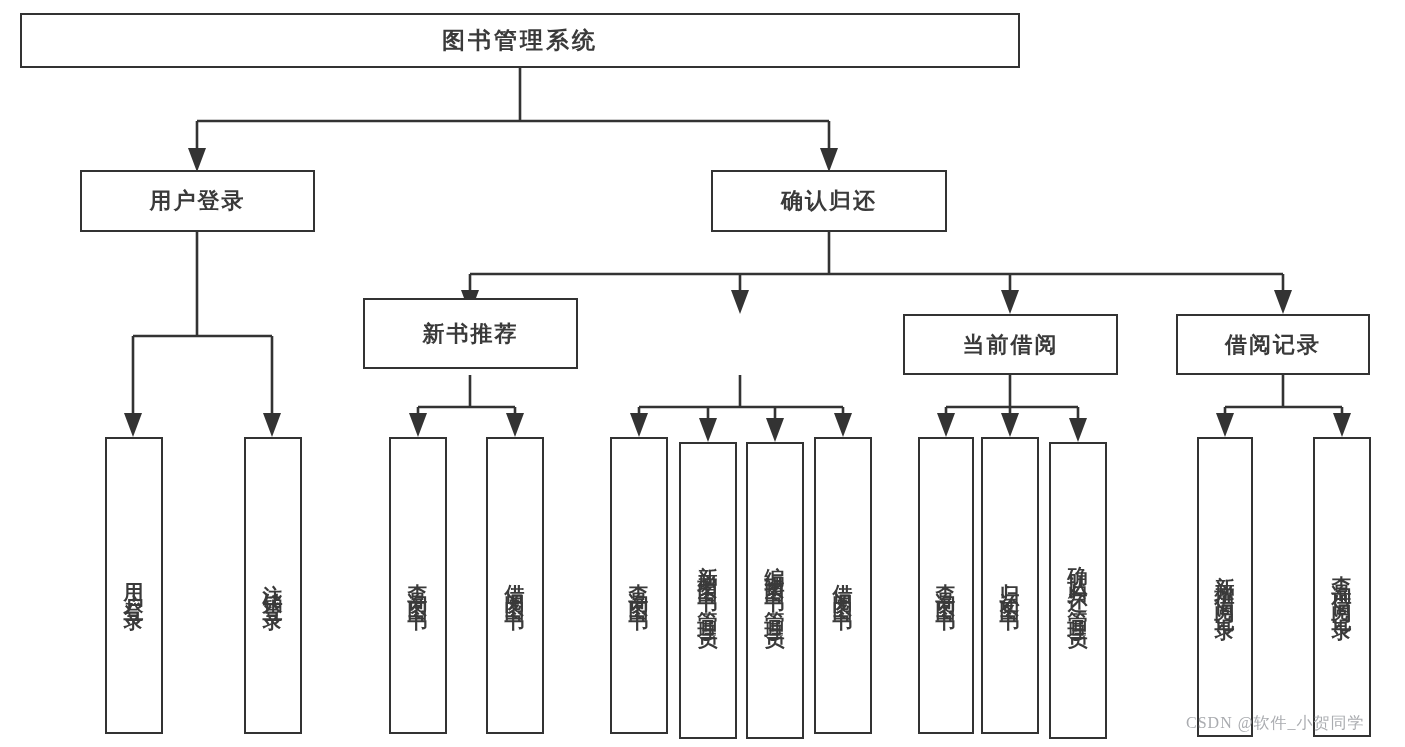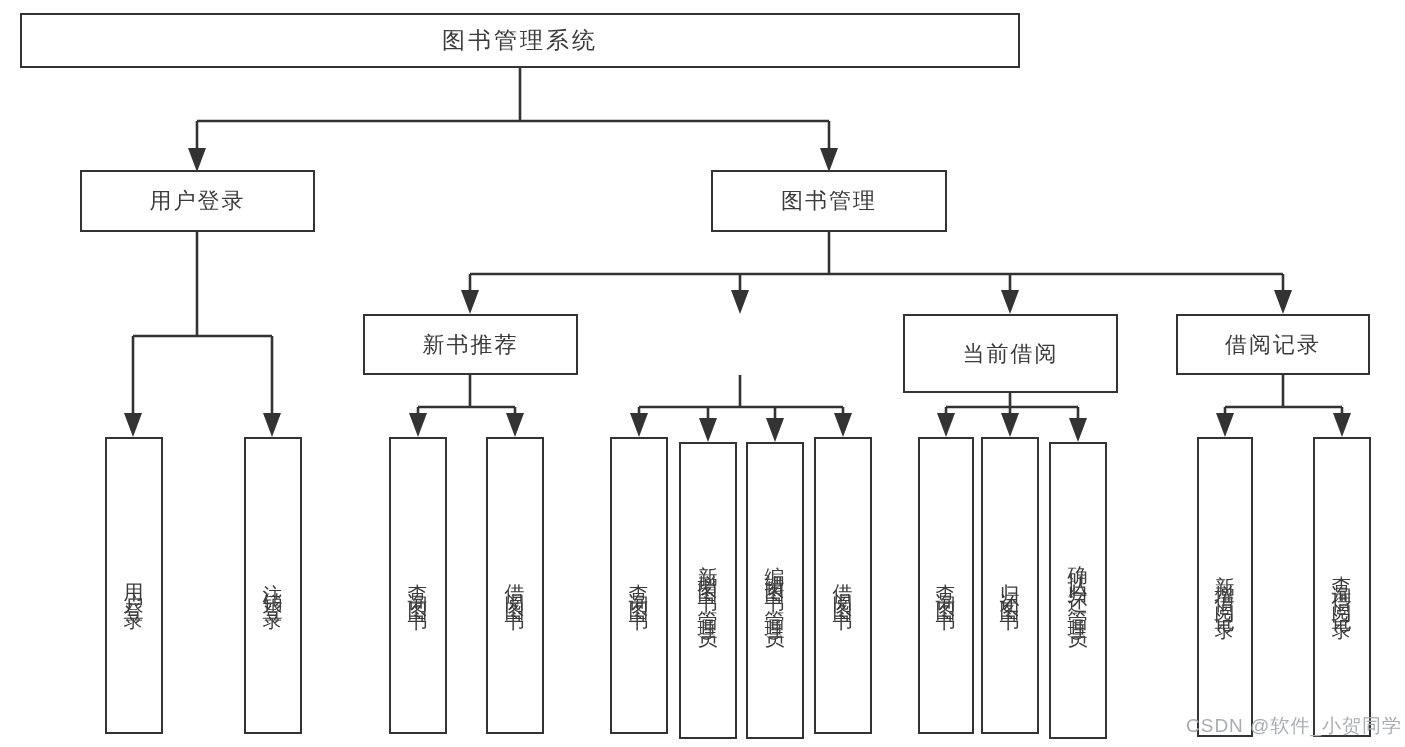--- a/index.html
+++ b/index.html
@@ -5,32 +5,32 @@
   html,body{margin:0;padding:0;background:#ffffff;}
   #stage{
     position:relative;width:1405px;height:747px;background:#ffffff;
     overflow:hidden;font-family:"Liberation Sans",sans-serif;
   }
   #wires{position:absolute;left:0;top:0;z-index:1;}
   .box{
     position:absolute;box-sizing:border-box;background:#ffffff;
     border:2.6px solid var(--line,#333333);
     display:flex;align-items:center;justify-content:center;
-    color:var(--text,#3a3a3a);z-index:2;text-align:left;
+    color:var(--text,#3a3a3a);z-index:2;text-align:left;font-weight:bold;
   }
   .h1{font-size:23px;letter-spacing:3px;}
   .h2{font-size:22px;letter-spacing:2px;}
   .v{
     writing-mode:vertical-rl;text-orientation:mixed;
     font-size:20px;letter-spacing:9px;line-height:1;
   }
   .watermark{
     position:absolute;left:1186px;top:713px;z-index:5;
-    font-size:19px;letter-spacing:1px;color:var(--wm,#aaacb0);
-    font-family:Liberation Sans, sans-serif;white-space:nowrap;
+    font-size:16px;letter-spacing:1px;color:var(--wm,#aaacb0);
+    font-family:Liberation Serif, serif;white-space:nowrap;
   }
 </style>
 </head>
 <body>
 
 <div id="stage">
 
   <svg id="wires" width="1405" height="747" viewBox="0 0 1405 747">
     <g stroke="#333333" stroke-width="2.6" fill="none">
 
@@ -67,24 +67,24 @@
       <polygon points="1001,413 1019,413 1010,437"></polygon>
       <polygon points="1069,418 1087,418 1078,442"></polygon>
       <polygon points="1216,413 1234,413 1225,437"></polygon>
       <polygon points="1333,413 1351,413 1342,437"></polygon>
     </g>
   </svg>
 
   <div class="box h1" style="left:20px;top:13px;width:1000px;height:55px">图书管理系统</div>
 
   <div class="box h2" style="left:80px;top:170px;width:235px;height:62px">用户登录</div>
-  <div class="box h2" style="left:711px;top:170px;width:236px;height:62px">图书管理</div>
+  <div class="box h2" style="left:711px;top:170px;width:236px;height:62px">确认归还</div>
 
-  <div class="box h2" style="left:363px;top:314px;width:215px;height:61px">新书推荐</div>
-  <div class="box h2" style="left:903px;top:314px;width:215px;height:79px">当前借阅</div>
+  <div class="box h2" style="left:363px;top:298px;width:215px;height:71px">新书推荐</div>
+  <div class="box h2" style="left:903px;top:314px;width:215px;height:61px">当前借阅</div>
   <div class="box h2" style="left:1176px;top:314px;width:194px;height:61px">借阅记录</div>
 
   <div class="box v" style="left:105px;top:437px;width:58px;height:297px">用户登录</div>
   <div class="box v" style="left:244px;top:437px;width:58px;height:297px">注销登录</div>
 
   <div class="box v" style="left:389px;top:437px;width:58px;height:297px">查询图书</div>
   <div class="box v" style="left:486px;top:437px;width:58px;height:297px">借阅图书</div>
 
   <div class="box v" style="left:610px;top:437px;width:58px;height:297px">查询图书</div>
   <div class="box v" style="left:679px;top:442px;width:58px;height:297px">新增图书（管理员）</div>

